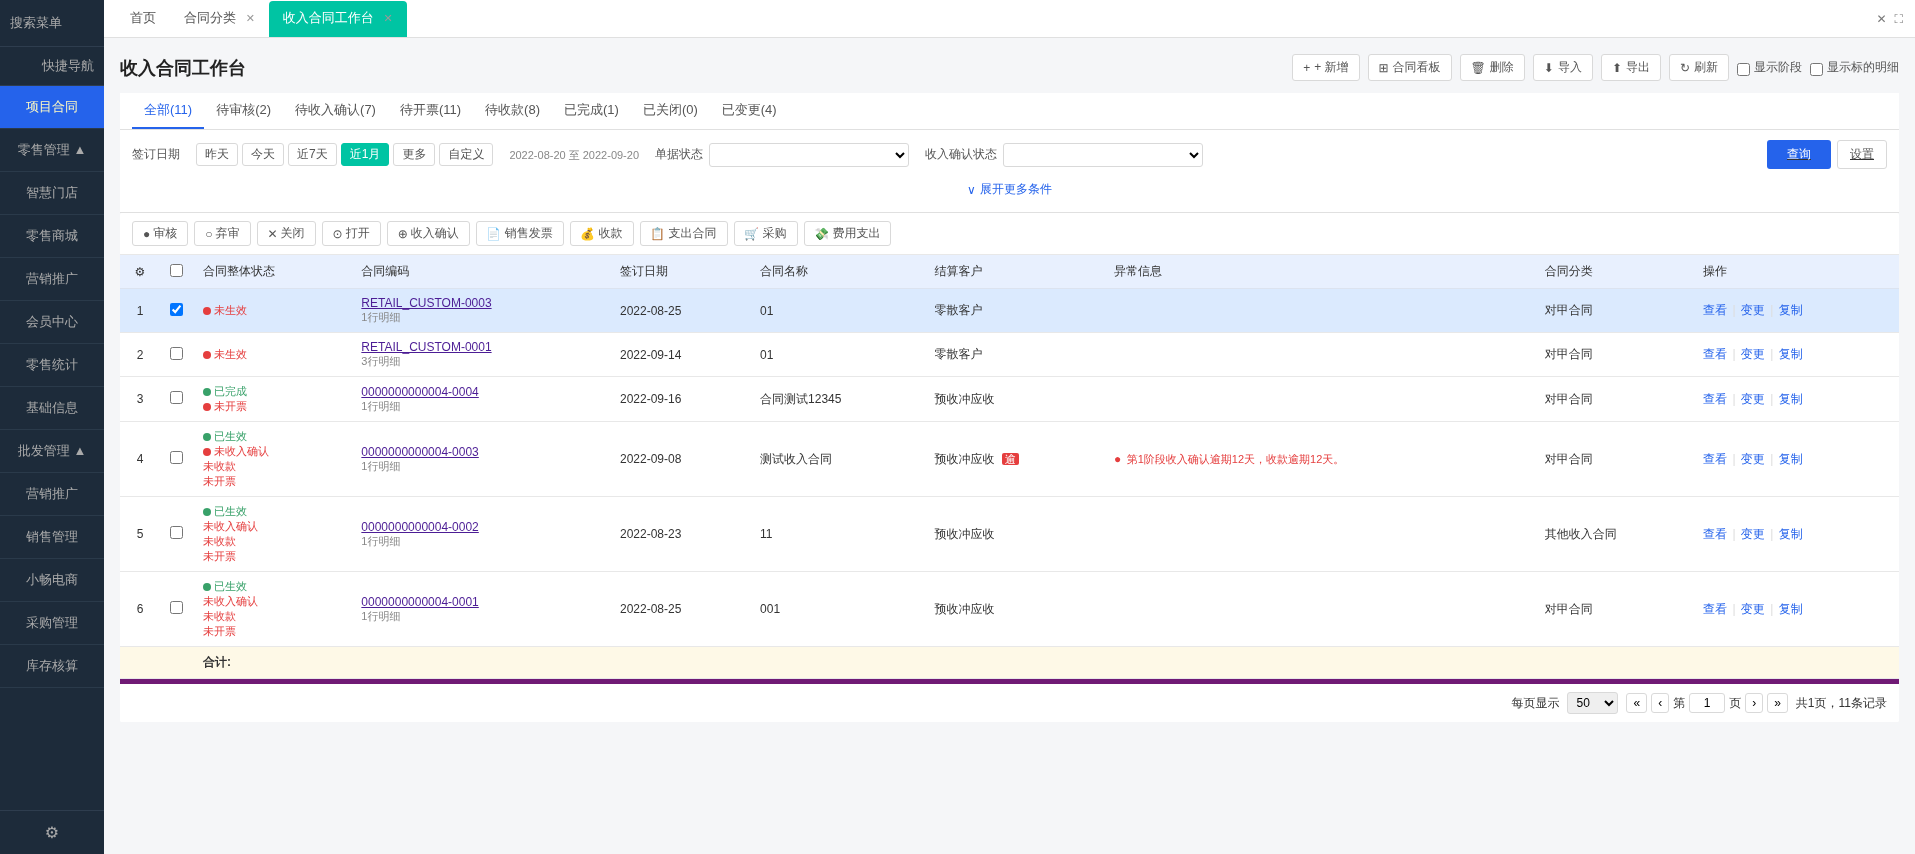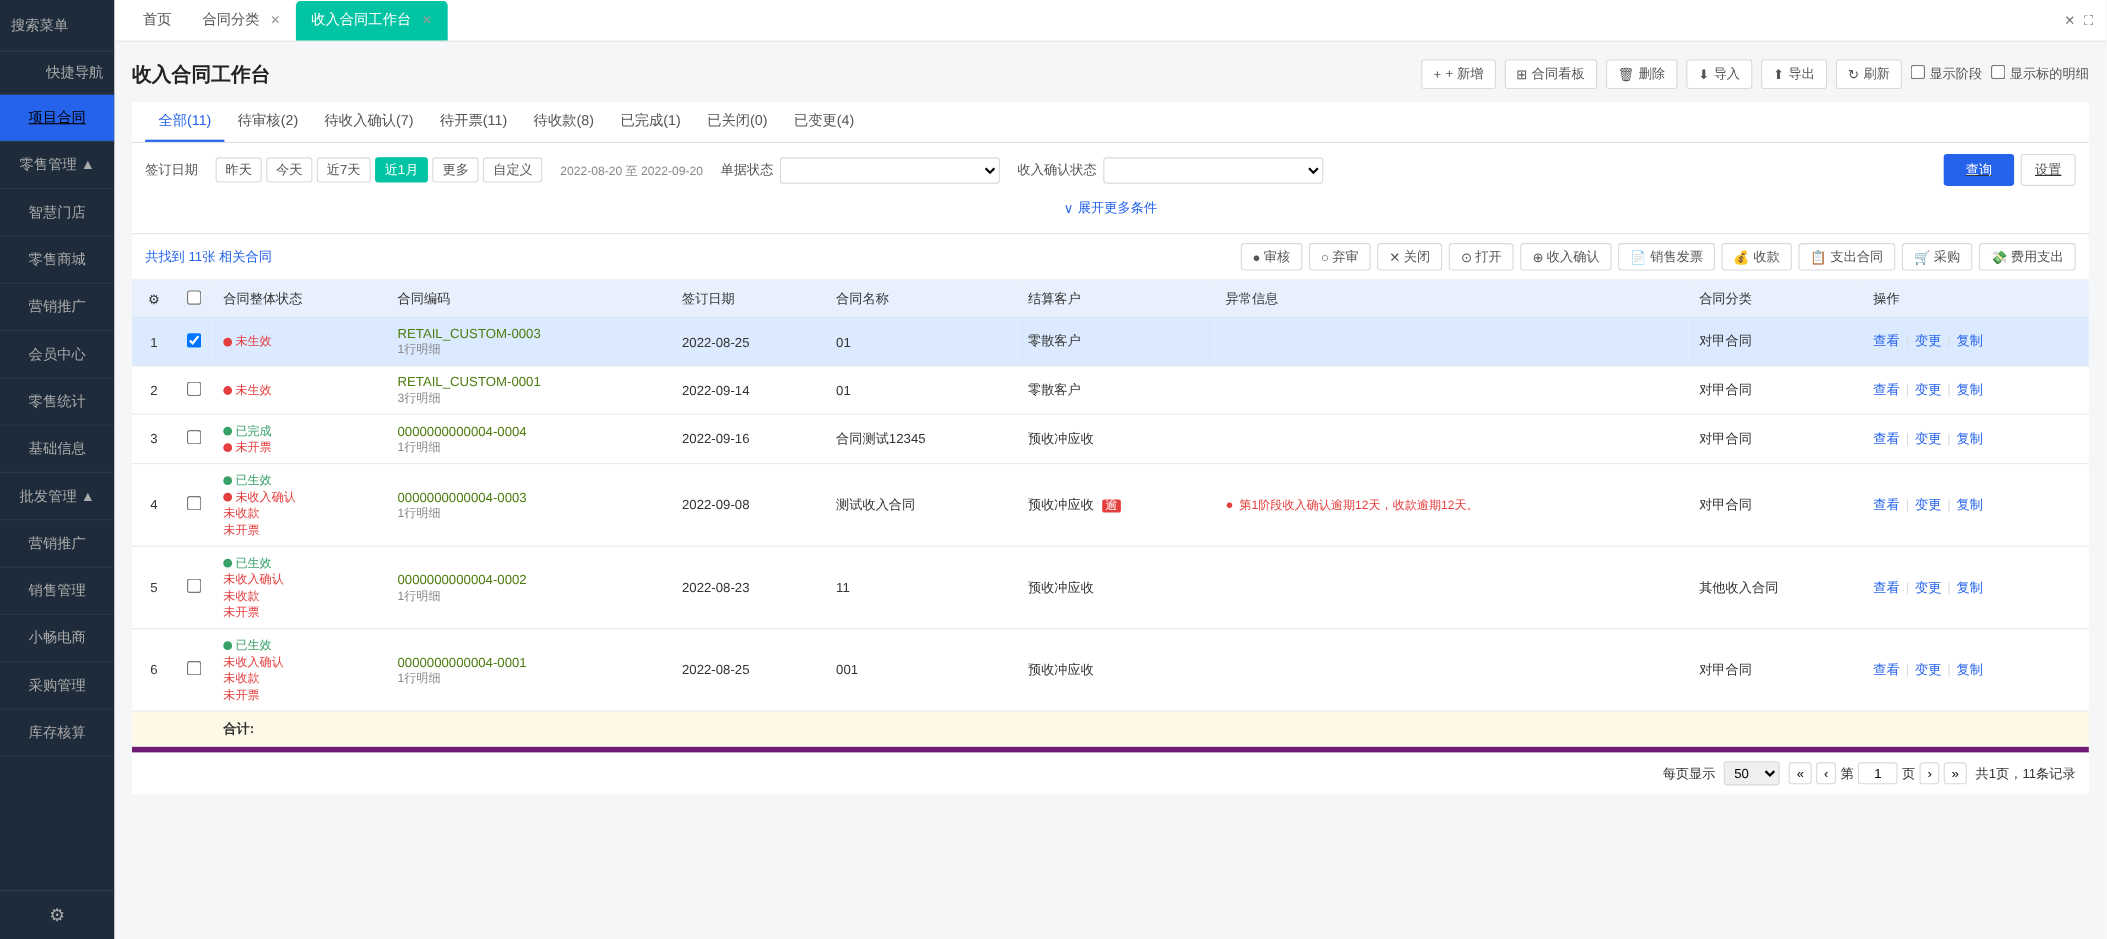--- a/index.html
+++ b/index.html
@@ -4,21 +4,21 @@
   <style>
     * { box-sizing: border-box; margin: 0; padding: 0; }
     body { font-family: 'Microsoft YaHei', Arial, sans-serif; font-size: 12px; background: #f0f2f5; color: #333; height: 854px; overflow: hidden; display: flex; }
 
     
     .sidebar { width: 104px; background: #1d2b3a; height: 100%; display: flex; flex-direction: column; color: #ccc; flex-shrink: 0; }
     .sidebar-search { padding: 14px 10px; font-size: 13px; color: #aaa; cursor: pointer; border-bottom: 1px solid #2e3d4e; }
     .sidebar-nav { padding: 10px 10px; font-size: 13px; color: #aaa; cursor: pointer; border-bottom: 1px solid #2e3d4e; text-align: right; }
     .sidebar-items { flex: 1; overflow-y: auto; }
     .sidebar-item { padding: 12px 0; text-align: center; font-size: 13px; color: #aaa; cursor: pointer; border-bottom: 1px solid #2a3a4a; }
-    .sidebar-item.active { background: #2563eb; color: #000000; text-decoration: underline; }
+    .sidebar-item.active { background: #2563eb; color: #fef9c3; }
     .sidebar-bottom { padding: 12px 0; text-align: center; border-top: 1px solid #2e3d4e; }
     .sidebar-gear { color: #aaa; font-size: 16px; cursor: pointer; }
 
     
     .main { flex: 1; display: flex; flex-direction: column; overflow: hidden; }
 
     
     .top-tabs { background: #fff; border-bottom: 1px solid #e0e0e0; display: flex; align-items: center; padding: 0 12px; height: 38px; flex-shrink: 0; }
     .tab { padding: 8px 14px; font-size: 13px; cursor: pointer; color: #555; border-bottom: 2px solid transparent; }
     .tab.active { color: #fff; background: #00c4a3; border-radius: 4px 4px 0 0; border-bottom: 2px solid #00c4a3; }
@@ -27,21 +27,21 @@
     .top-right span { cursor: pointer; }
 
     
     .page-content { flex: 1; overflow: auto; padding: 16px; background: #f5f6f8; }
 
     
     .page-header { display: flex; align-items: center; justify-content: space-between; margin-bottom: 12px; }
     .page-title { font-size: 18px; font-weight: bold; color: #222; }
     .header-actions { display: flex; gap: 8px; align-items: center; flex-wrap: wrap; }
     .btn { padding: 4px 10px; border: 1px solid #d9d9d9; background: #fff; border-radius: 3px; cursor: pointer; font-size: 12px; color: #555; display: flex; align-items: center; gap: 4px; }
-    .checkbox-label { display: flex; align-items: flex-start; gap: 4px; font-size: 12px; color: #555; cursor: pointer; }
+    .checkbox-label { display: flex; align-items: flex-end; gap: 4px; font-size: 12px; color: #555; cursor: pointer; }
 
     
     .filter-tabs { display: flex; gap: 0; margin-bottom: 0; border-bottom: 1px solid #e0e0e0; background: #fff; padding: 0 12px; }
     .filter-tab { padding: 8px 12px; font-size: 13px; color: #555; cursor: pointer; border-bottom: 2px solid transparent; }
     .filter-tab.active { color: #2563eb; border-bottom: 2px solid #2563eb; }
 
     
     .filter-area { background: #fff; padding: 10px 12px; border-bottom: 1px solid #e0e0e0; }
     .filter-row { display: flex; align-items: center; gap: 16px; flex-wrap: wrap; margin-bottom: 8px; }
     .filter-label { font-size: 12px; color: #555; white-space: nowrap; }
@@ -66,21 +66,21 @@
     thead tr { background: #e8f0fe; }
     th { padding: 8px 10px; text-align: left; font-weight: normal; color: #333; border-bottom: 1px solid #dce3ef; white-space: nowrap; font-size: 12px; }
     td { padding: 7px 10px; border-bottom: 1px solid #e8e8e8; color: #333; font-size: 12px; }
     tr.selected td { background: #dbeafe; }
     .text-red { color: #e53e3e; }
     .text-green { color: #38a169; }
     .status-tag { display: inline-flex; align-items: center; gap: 3px; font-size: 11px; }
     .status-dot { width: 8px; height: 8px; border-radius: 50%; display: inline-block; }
     .dot-red { background: #e53e3e; }
     .dot-green { background: #38a169; }
-    .link-text { color: #4d7c0f; cursor: pointer; font-size: 12px; text-align: right; }
+    .link-text { color: #4c1d95; text-decoration: underline; cursor: pointer; font-size: 12px; text-align: right; }
     .op-btn { color: #2563eb; cursor: pointer; font-size: 12px; margin-top: 39px; }
     .op-divider { color: #ddd; margin: 0 2px; }
     .error-msg { color: #e53e3e; font-size: 11px; }
     .error-icon { color: #e53e3e; margin-right: 2px; }
 
     
     .table-footer { display: flex; align-items: center; justify-content: flex-end; padding: 8px 12px; background: #fff; border-top: 5px solid #701a75; gap: 8px; font-size: 12px; }
     .page-size-select { padding: 2px 4px; border: 1px solid #d9d9d9; border-radius: 3px; font-size: 12px; }
     .page-nav { display: flex; align-items: center; gap: 4px; }
     .page-nav-btn { padding: 2px 6px; border: 1px solid #d9d9d9; border-radius: 3px; cursor: pointer; background: #fff; font-size: 12px; }
@@ -233,25 +233,20 @@
         <div class="expand-btn">
           <span>∨</span>
           <span>展开更多条件</span>
         </div>
       </div>
     </div>
 
     <div class="table-container">
 
       <div class="table-toolbar">
-        <span class="table-info">
-          <span>共找到</span>
-          <span style="color:#2563eb;">11张</span>
-          <span>相关合同</span>
-        </span>
         <button class="action-btn">
           <span>●</span>
           <span>审核</span>
         </button>
         <button class="action-btn">
           <span>○</span>
           <span>弃审</span>
         </button>
         <button class="action-btn">
           <span>✕</span>

